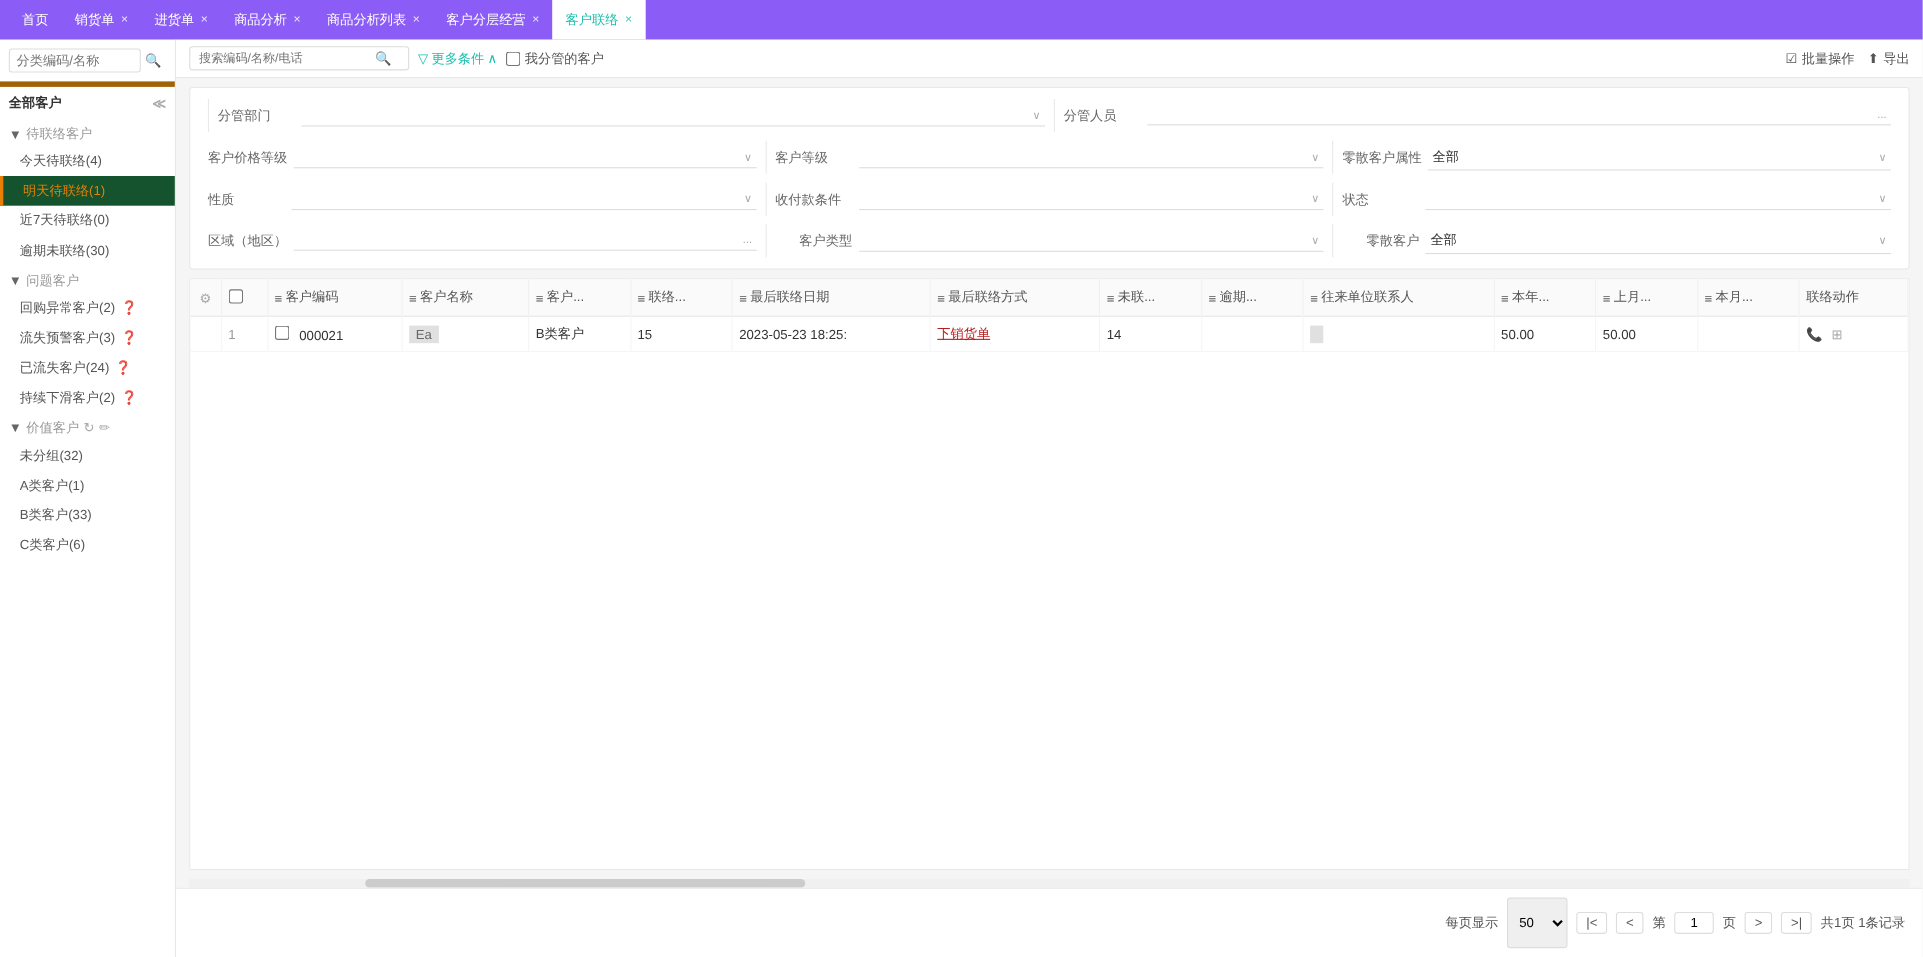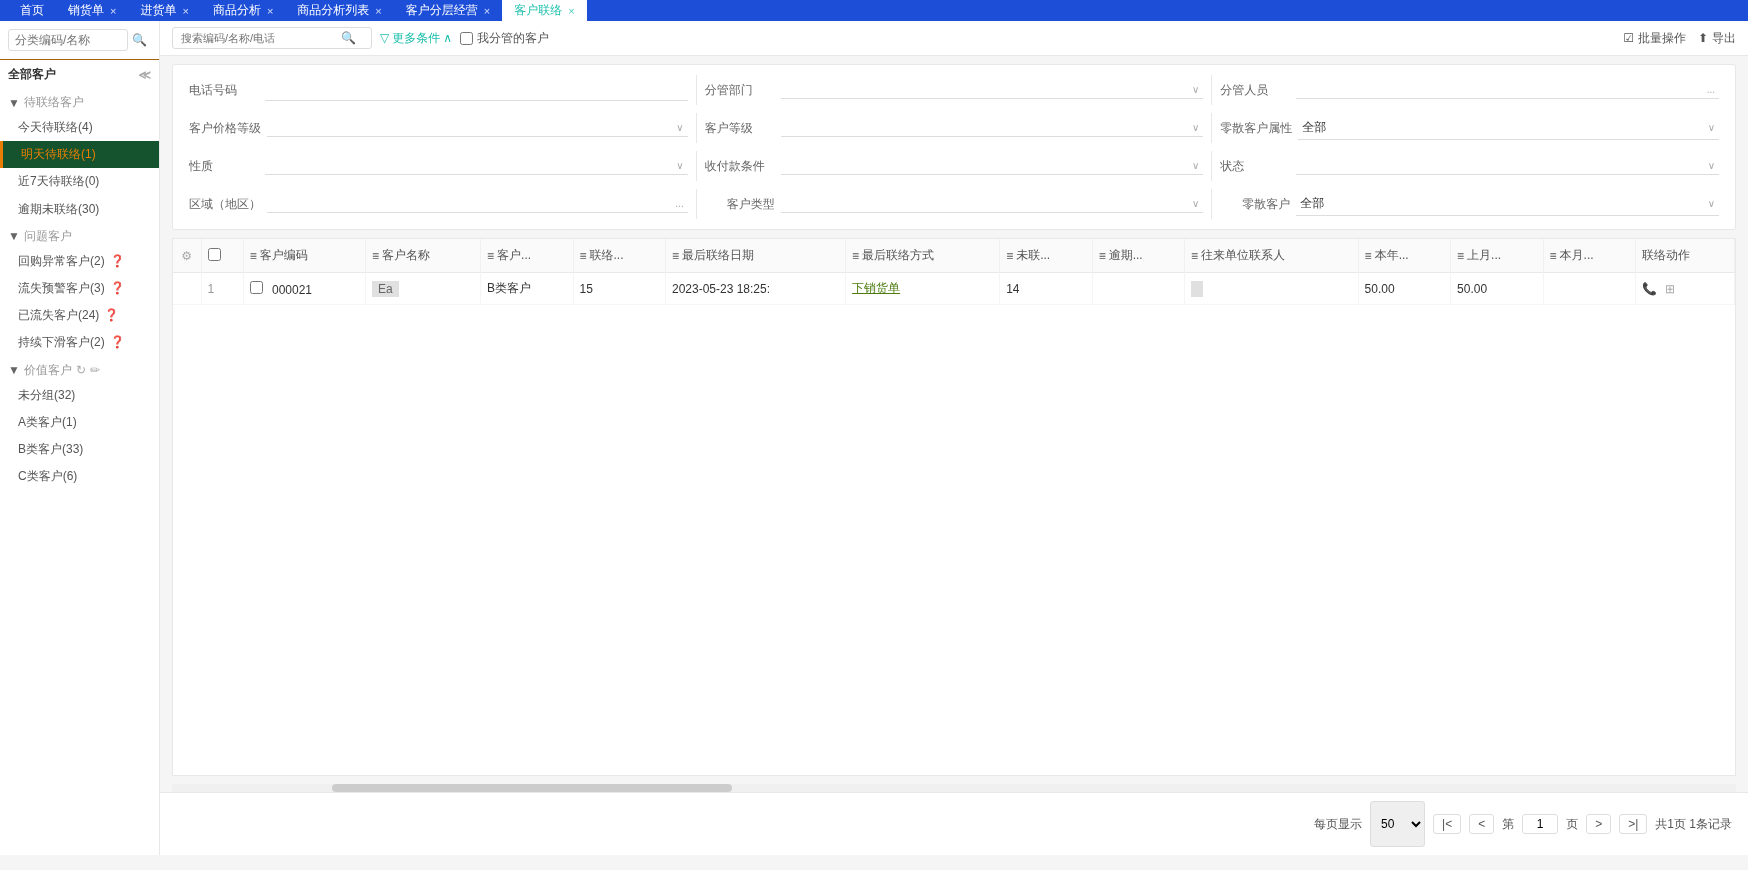--- a/index.html
+++ b/index.html
@@ -1,23 +1,22 @@
 <!DOCTYPE html>
 <html><head>
   <meta charset="utf-8">
   <style>
     * { box-sizing: border-box; margin: 0; padding: 0; font-family: 'Microsoft YaHei', Arial, sans-serif; font-size: 12px; }
     body { background: #f5f5f5; }
 
     
     .top-nav {
-      background: #1d4ed8;
-      height: 21px;
-      display: flex;
-      align-items: center;
+      background: #8b5cf6;
+      height: 36px;
+      display: flex;
       padding: 0 8px;
     }
     .nav-item {
       color: #fff;
       padding: 0 12px;
       height: 36px;
       display: flex;
       align-items: center;
       cursor: pointer;
       white-space: nowrap;
@@ -46,21 +45,21 @@
       min-width: 160px;
       background: #fff;
       border-right: 1px solid #e8e8e8;
       overflow-y: auto;
       padding-bottom: 10px;
     }
     .sidebar-search {
       padding: 8px;
       display: flex;
       align-items: center;
-      border-bottom: 1px solid #a16207;
+      border-bottom: 5px solid #a16207;
     }
     .sidebar-search input {
       border: 1px solid #ddd;
       border-radius: 3px;
       padding: 3px 6px;
       width: 120px;
       font-size: 12px;
     }
     .sidebar-search .search-icon {
       margin-left: 4px;
@@ -269,21 +268,21 @@
       gap: 3px;
     }
     td {
       padding: 7px 6px;
       color: #333;
       border-bottom: 1px solid #f5f5f5;
       border-right: 1px solid #f5f5f5;
       white-space: nowrap;
       font-size: 12px;
     }
-    .link-text { color: #4d7c0f; text-decoration: underline; cursor: pointer; }
+    .link-text { color: #b91c1c; text-decoration: underline; cursor: pointer; }
     .row-num { color: #999; text-align: center; }
     .action-icons { display: flex; gap: 8px; color: #aaa; cursor: pointer; }
     .gear-col { width: 28px; text-align: center; }
     .gear-icon { color: #aaa; cursor: pointer; }
 
     
     .table-footer {
       background: #fff;
       border-top: 1px solid #e8e8e8;
       padding: 8px 16px;
@@ -458,24 +457,20 @@
           <span>导出</span>
         </div>
       </div>
     </div>
 
     <div class="filter-panel">
       <div style="display:flex; gap:8px; align-items:stretch;">
         <div style="flex:1;">
 
           <div class="filter-row">
-            <div class="filter-field">
-              <span class="filter-label">电话号码</span>
-              <input class="filter-input" style="">
-            </div>
             <div class="filter-divider"></div>
             <div class="filter-field">
               <span class="filter-label">分管部门</span>
               <div class="filter-select">
                 <span></span>
                 <span class="chevron">∨</span>
               </div>
             </div>
             <div class="filter-divider"></div>
             <div class="filter-field">

